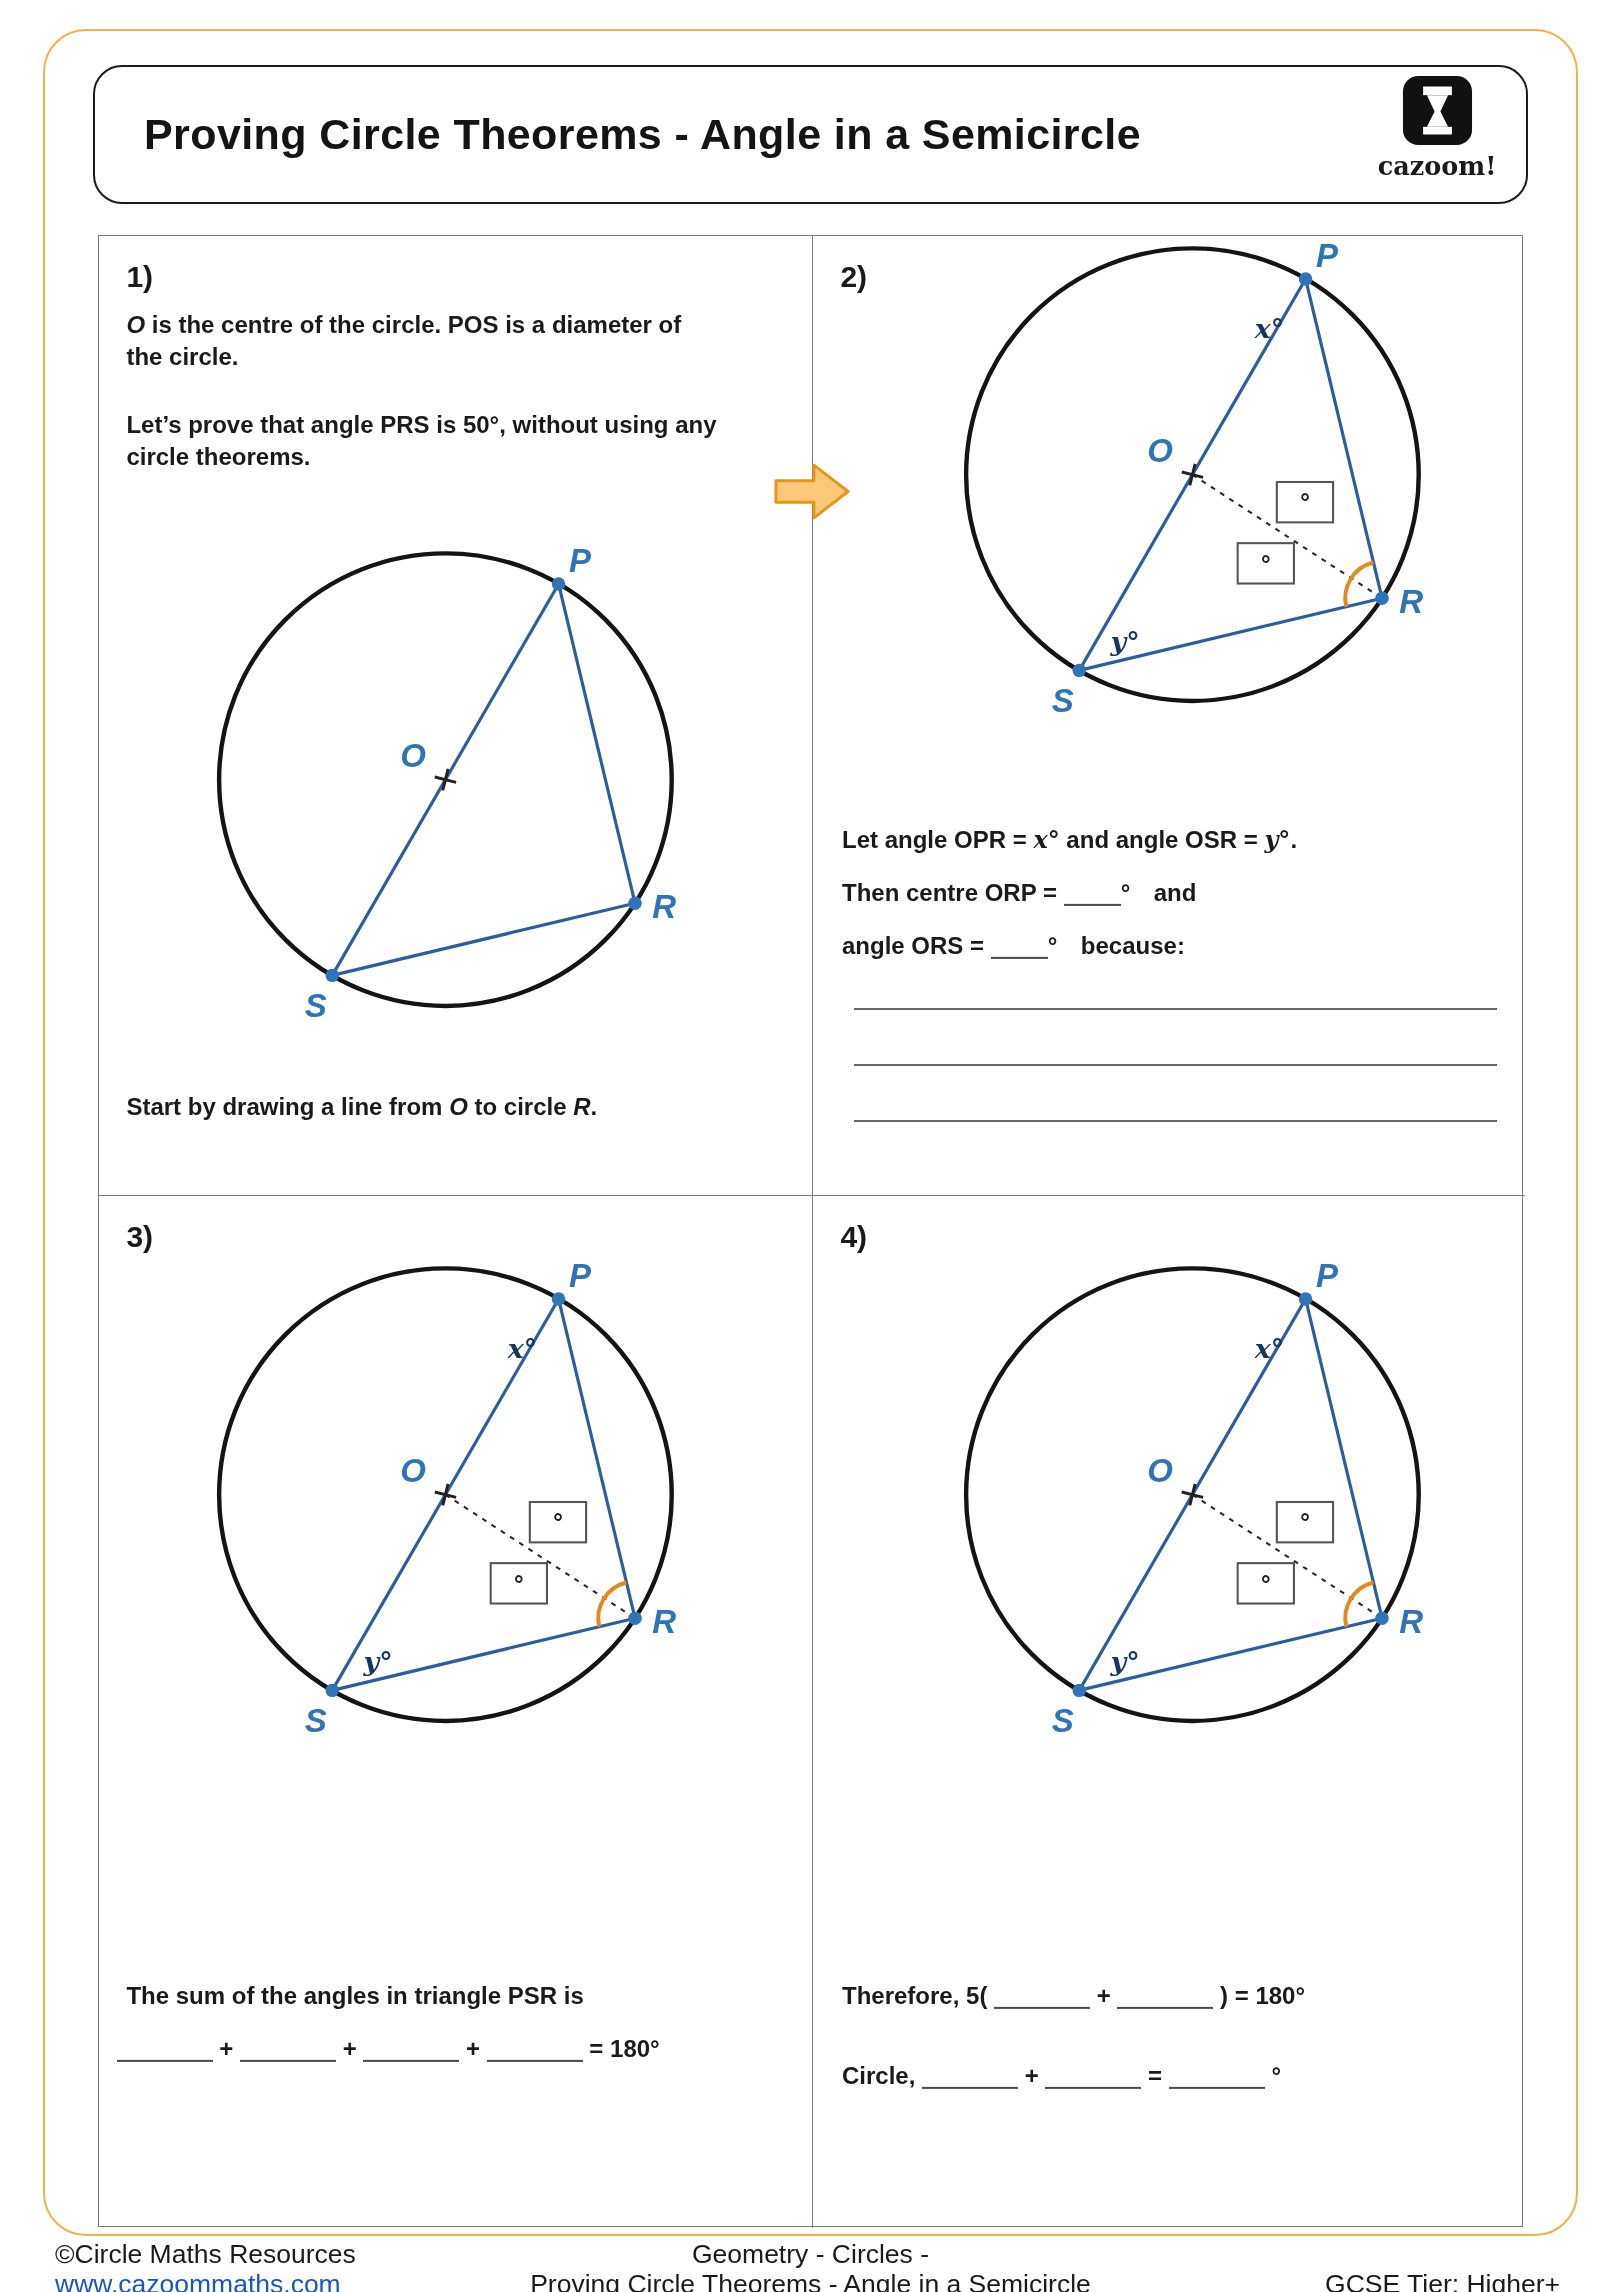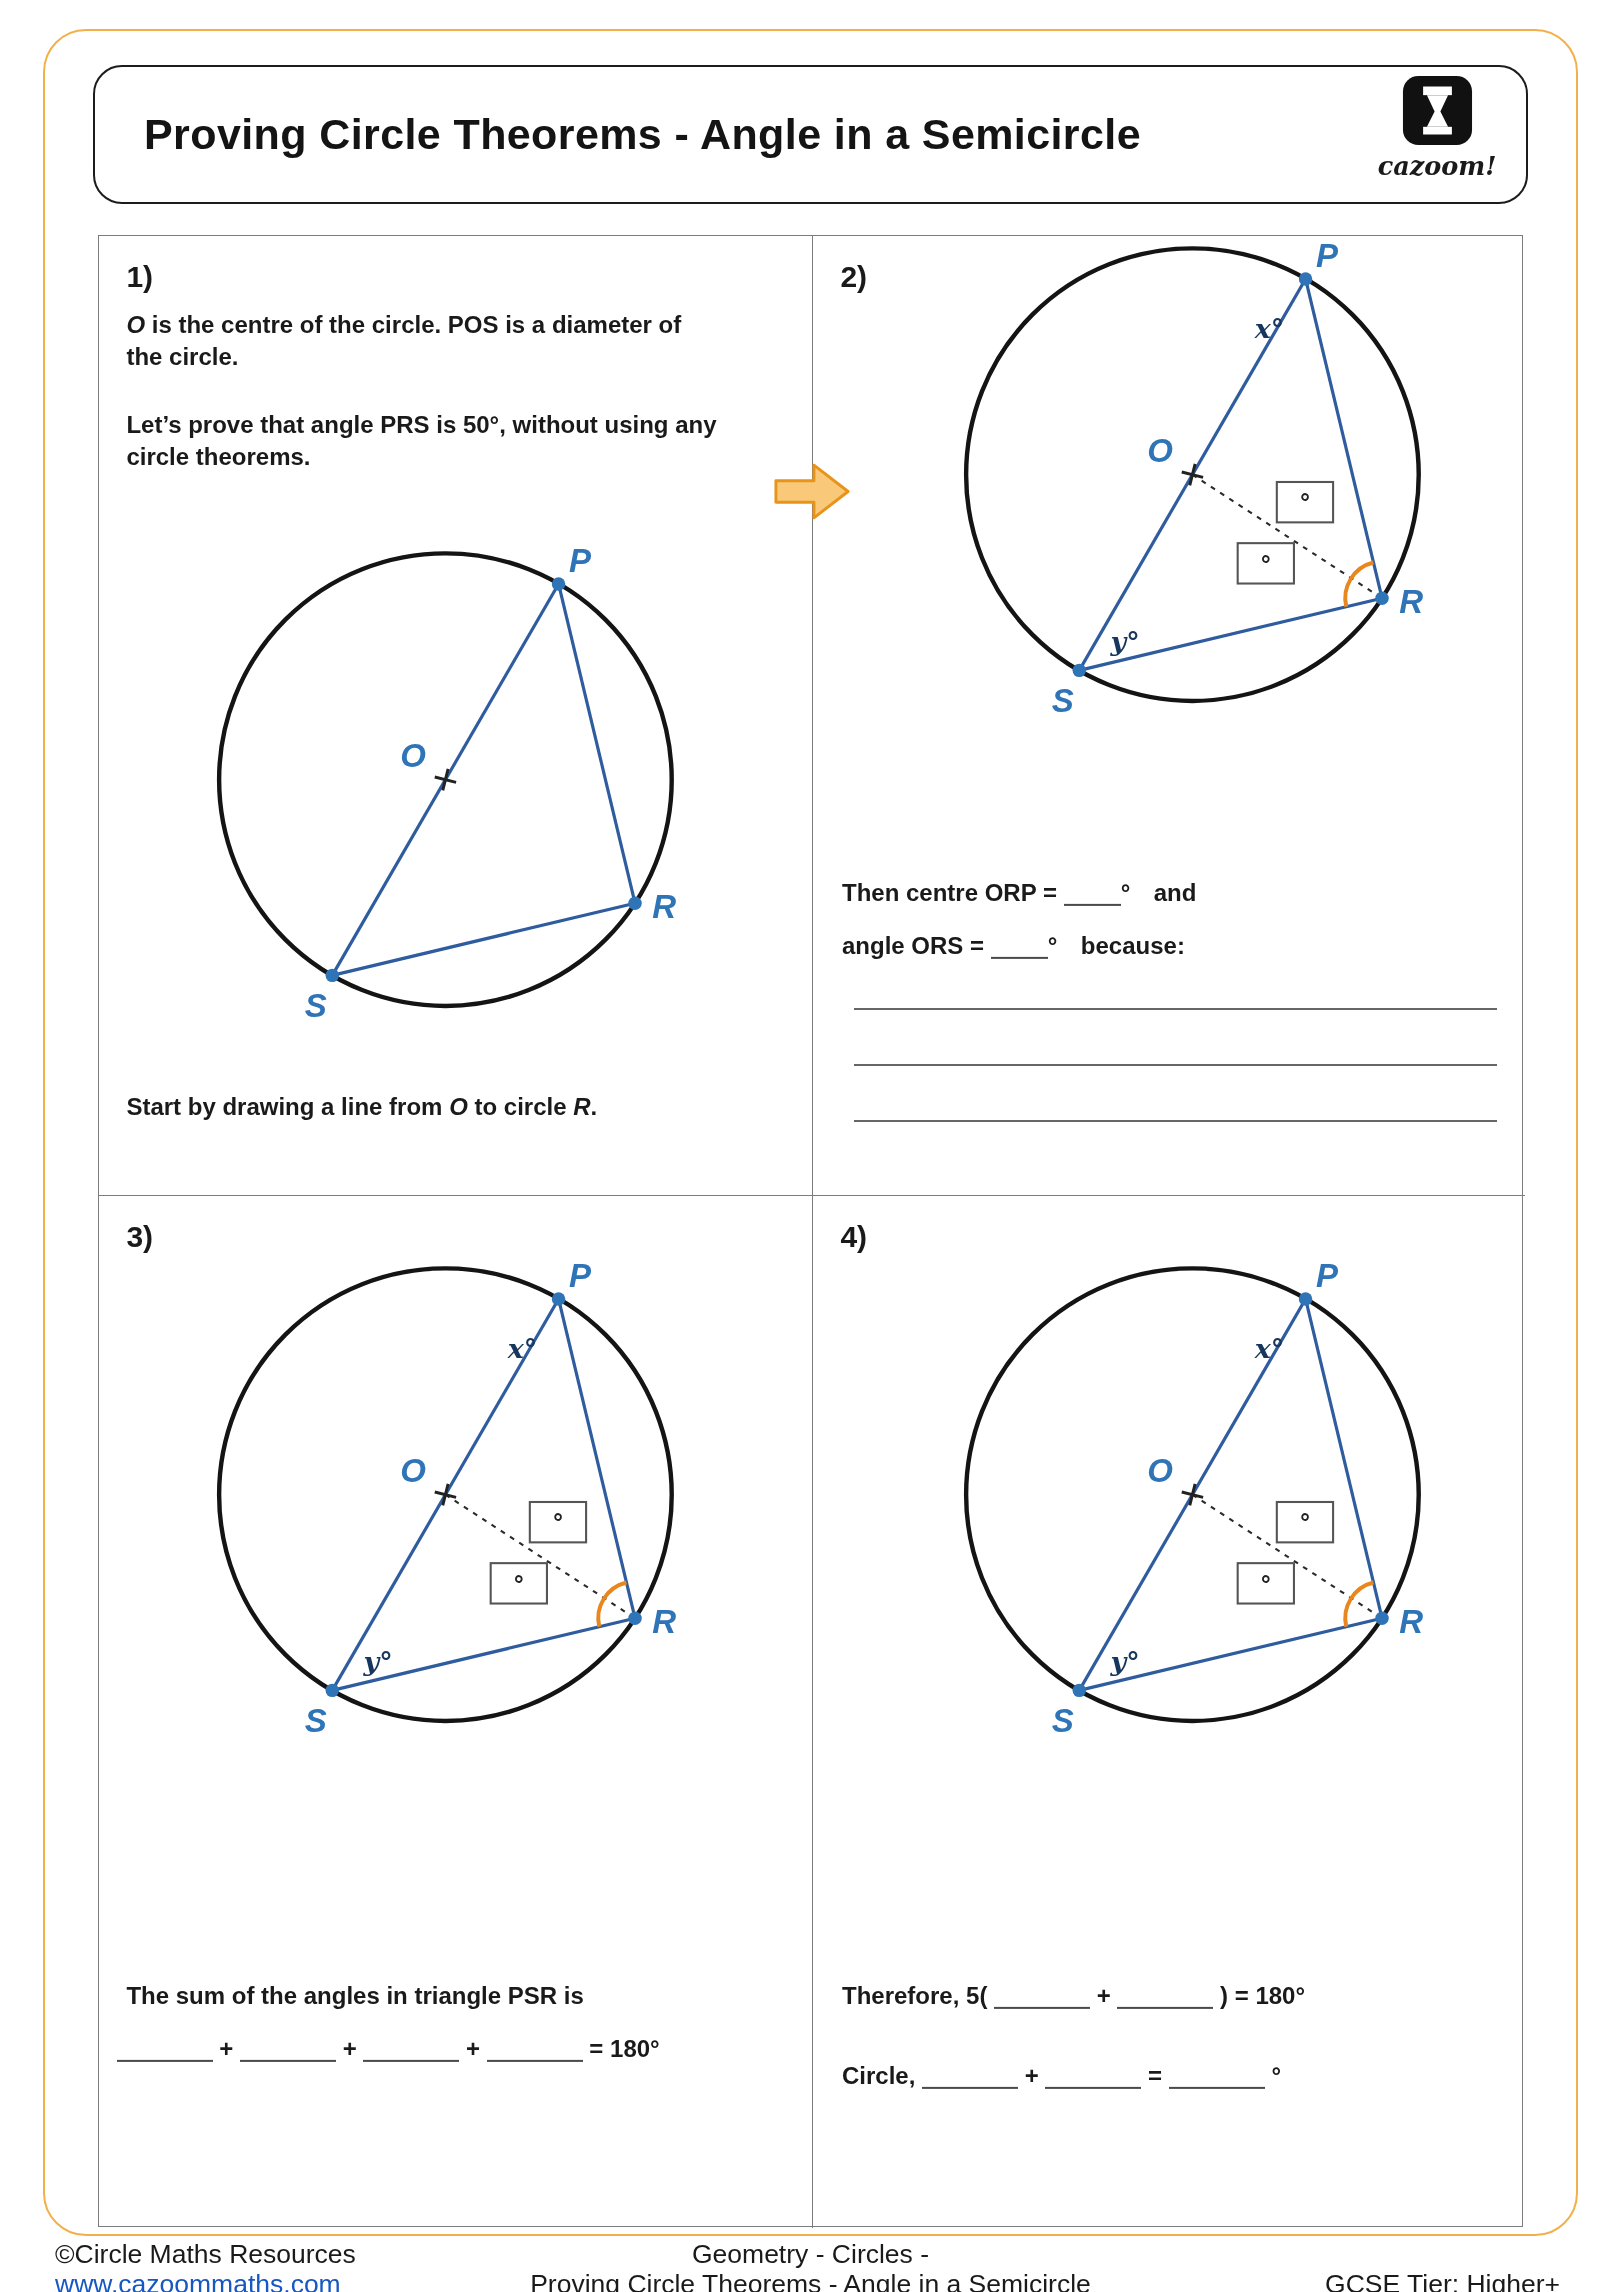--- a/index.html
+++ b/index.html
@@ -7,21 +7,21 @@
   body {
     width:1621px; height:2293px; position:relative; background:#ffffff;
     font-family:"Liberation Sans", sans-serif; color:#1a1a1a;
   }
   .page-border { position:absolute; left:43px; top:29px; width:1535px; height:2207px;
     border:2.9px solid #f3b04a; border-radius:43px; }
   .header-box { position:absolute; left:93px; top:65px; width:1435px; height:139px;
     border:2.9px solid #1c1c1c; border-radius:29px; background:#fff; display:flex; align-items:center; }
   .title { font-size:43px; font-weight:bold; padding-left:49px; letter-spacing:0.4px; color:#141414; }
   .logo { position:absolute; right:25.5px; top:7.8px; width:127px; text-align:center; }
-  .logo-text { font-family:"DejaVu Serif", serif; font-style:italic; font-weight:bold; font-size:25.5px; margin-top:1px; }
+  .logo-text { font-family:"DejaVu Serif", serif; font-weight:bold; font-size:25.5px; margin-top:1px; }
   .grid { position:absolute; left:98px; top:235px; width:1425px; height:1992px; border:1.5px solid #7c7c7c; }
   .panel { position:absolute; }
   .p1 { left:0; top:0; width:713px; height:959px; }
   .p2 { left:713px; top:0; width:713px; height:959px; border-left:1.5px solid #7c7c7c; }
   .p3 { left:0; top:959px; width:713px; height:1033px; border-top:1.5px solid #7c7c7c; }
   .p4 { left:713px; top:959px; width:713px; height:1033px; border-left:1.5px solid #7c7c7c; border-top:1.5px solid #7c7c7c; }
   .qnum { position:absolute; left:27.4px; top:23.5px; font-size:30px; font-weight:bold; }
   .abs { position:absolute; }
   .btext { font-size:24px; font-weight:bold; line-height:1.34; }
   .it { font-style:italic; }
@@ -115,20 +115,21 @@
       <circle class="pt" cx="122.5" cy="360" r="5.5"></circle>
       <circle class="pt" cx="370" cy="301" r="5.5"></circle>
       <text class="ptlabel" x="316" y="30">P</text>
       <text class="ptlabel" x="178" y="190">O</text>
       <text class="ptlabel" x="384" y="313">R</text>
       <text class="ptlabel" x="100" y="394">S</text>
       <text class="varlabel" x="278" y="88" text-anchor="middle">x°</text>
       <text class="varlabel" x="160" y="344" text-anchor="middle">y°</text>
     </svg>
 
+    <div class="btext abs" style="left:29px; top:588px;"><span>Let angle OPR = </span><span class="mvar">x°</span><span> and angle OSR = </span><span class="mvar">y°</span><span>.</span></div>
 
     <div class="btext abs" style="left:29px; top:641px;"><span>Then centre ORP =</span> <span class="blank b55"></span><span>°</span><span class="gap">and</span></div>
 
     <div class="btext abs" style="left:29px; top:694px;"><span>angle ORS =</span> <span class="blank b55"></span><span>°</span><span class="gap">because:</span></div>
 
     <div class="rule" style="left:41px; top:772px; width:643px;"></div>
     <div class="rule" style="left:41px; top:828px; width:643px;"></div>
     <div class="rule" style="left:41px; top:884px; width:643px;"></div>
   </div>
 

